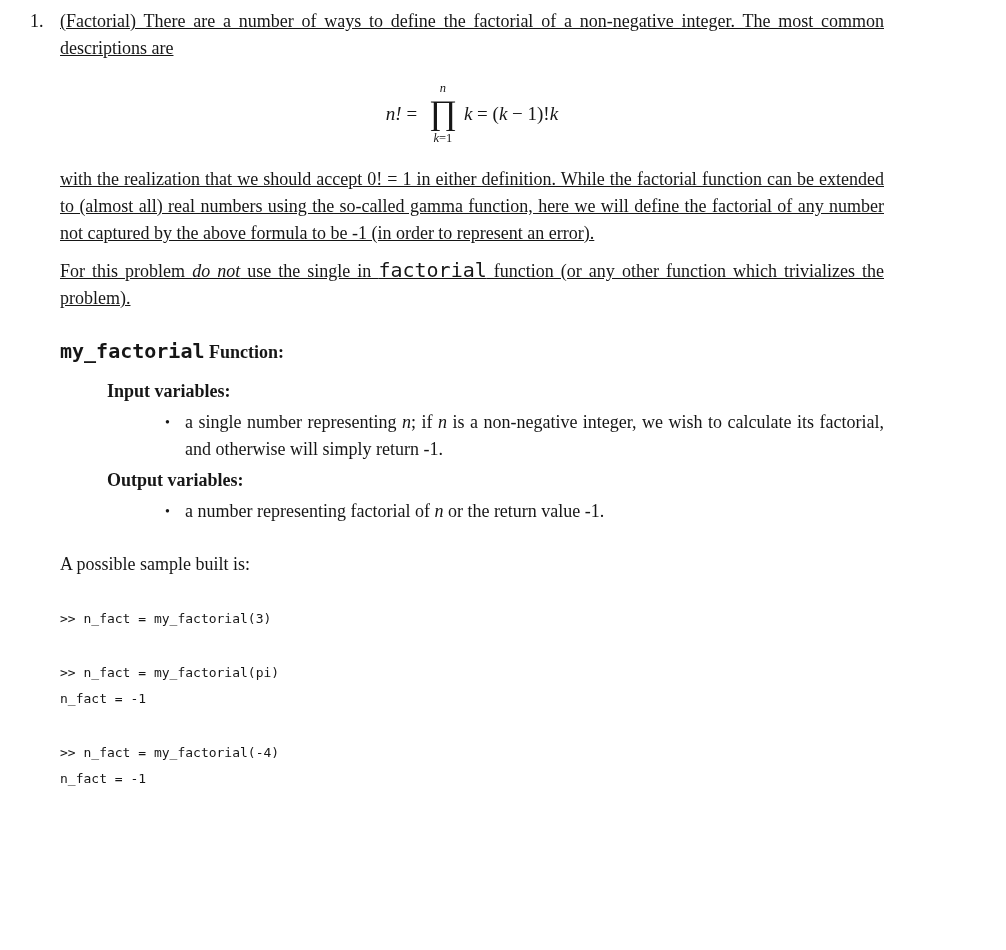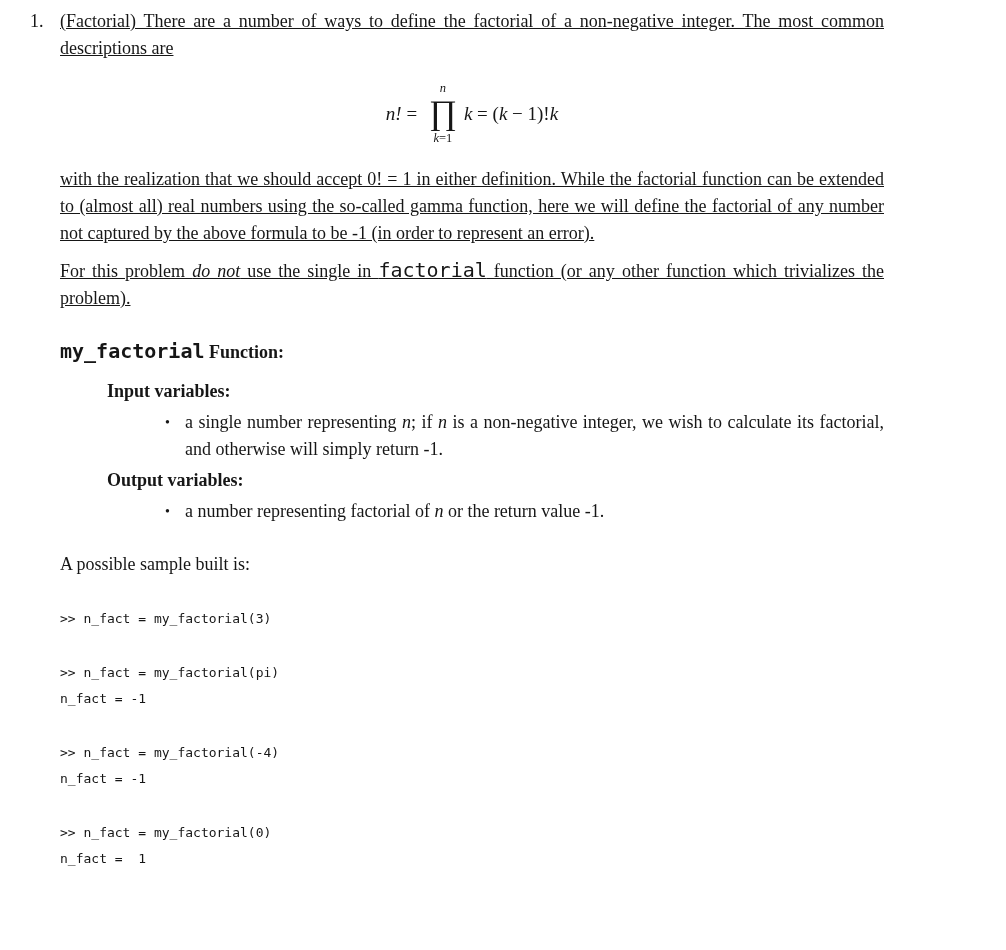--- a/index.html
+++ b/index.html
@@ -152,21 +152,17 @@
           <div class="code-line">&gt;&gt; n_fact = my_factorial(3)</div>
         </div>
         <div class="code-group">
           <div class="code-line">&gt;&gt; n_fact = my_factorial(pi)</div>
           <div class="code-line">n_fact = -1</div>
         </div>
         <div class="code-group">
           <div class="code-line">&gt;&gt; n_fact = my_factorial(-4)</div>
           <div class="code-line">n_fact = -1</div>
         </div>
-        <div class="code-group">
-          <div class="code-line">&gt;&gt; n_fact = my_factorial(0)</div>
-          <div class="code-line">n_fact =  1</div>
-        </div>
       </div>
 
     </div>
   </div>
 </div>
 
 </body></html>

